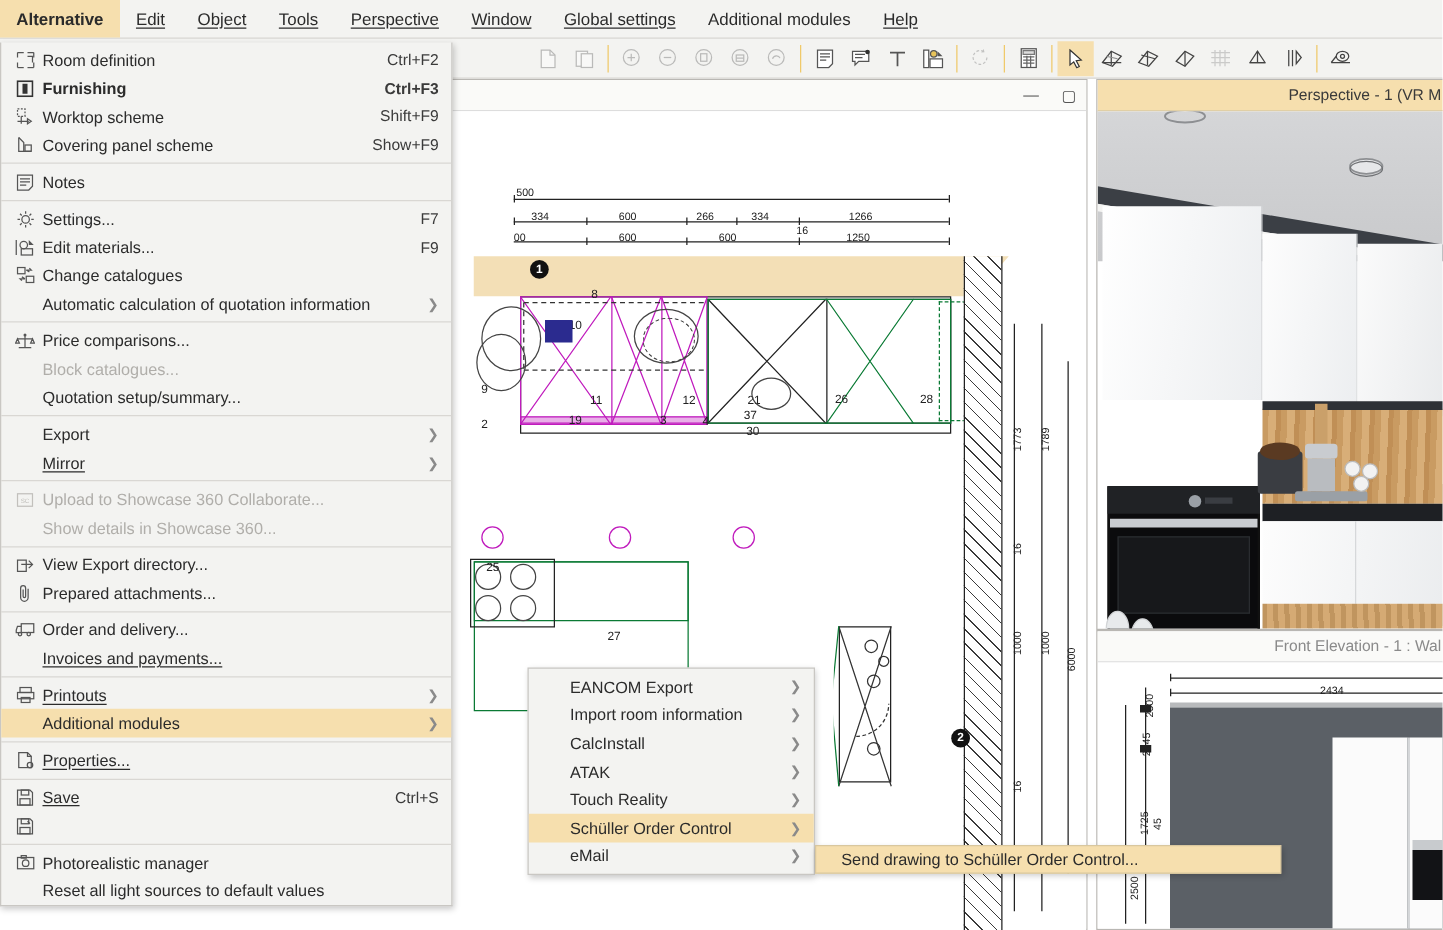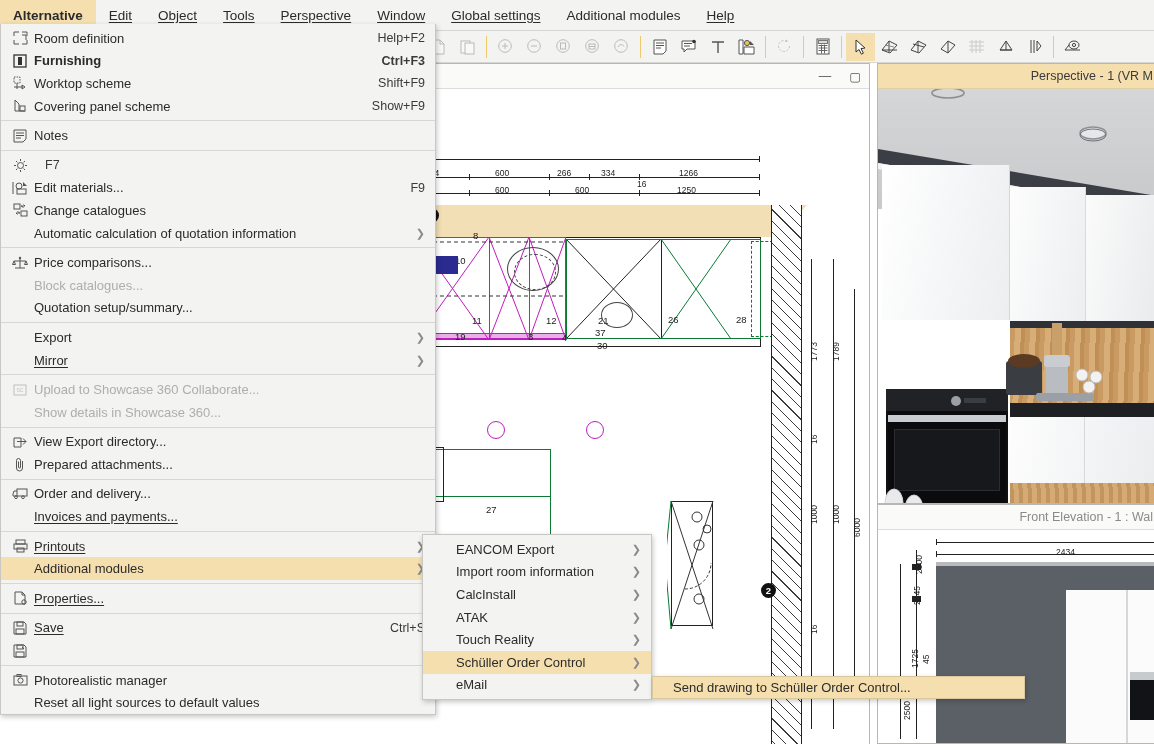--- a/index.html
+++ b/index.html
@@ -86,21 +86,21 @@
   }
   .elev-title {
     height:25px; background:#fafaf8; border-bottom:1px solid #ddd;
     display:flex; align-items:center; justify-content:flex-end;
     padding-right:8px; font-size:12.5px; color:#8a8a8a; white-space:nowrap;
   }
   .elev-canvas { position:relative; width:100%; height:213px; overflow:hidden; background:#fff; }
 
   
   .dropdown {
-    position:absolute; left:0; top:24px; width:436px;
+    position:absolute; left:0; top:34px; width:362px;
     background:#f3f3f1;
     border:1px solid #c9c7c3;
     border-top:none;
     box-shadow: 1px 2px 5px rgba(0,0,0,.22);
     z-index: 60;
     padding: 3px 0 0 0;
     font-size:13px; color:#2b2b2b;
   }
   .mi {
     position:relative; display:flex; align-items:center;
@@ -566,21 +566,21 @@
   <div class="dropdown">
 
     <div class="mi">
       <span class="ico">
         <svg width="15" height="14" viewBox="0 0 15 14">
             <path d="M1 1h5M9 1h5M14 1v4M14 9v4M14 13H9M6 13H1M1 13V9M1 5V1" stroke="#555" fill="none"></path>
             <path d="M9 4h4v5" stroke="#555" fill="none"></path>
           </svg>
       </span>
       <span class="lbl">Room definition</span>
-      <span class="sc">Help+F2</span>
+      <span class="sc">Ctrl+F2</span>
     </div>
     <div class="mi bold">
       <span class="ico">
         <svg width="14" height="14" viewBox="0 0 14 14">
             <rect x="1" y="1" width="12" height="12" fill="none" stroke="#333" stroke-width="1.3"></rect>
             <rect x="5" y="3" width="4" height="8" fill="#333"></rect>
           </svg>
       </span>
       <span class="lbl">Furnishing</span>
       <span class="sc">Ctrl+F3</span>
@@ -623,20 +623,21 @@
 
     <div class="msep"></div>
 
     <div class="mi">
       <span class="ico">
         <svg width="15" height="15" viewBox="0 0 15 15">
             <circle cx="7.5" cy="7.5" r="3" fill="none" stroke="#555"></circle>
             <path d="M7.5 1v2M7.5 12v2M1 7.5h2M12 7.5h2M3 3l1.4 1.4M10.6 10.6L12 12M12 3l-1.4 1.4M4.4 10.6L3 12" stroke="#555"></path>
           </svg>
       </span>
+      <span class="lbl">Settings...</span>
       <span class="sc">F7</span>
     </div>
     <div class="mi">
       <span class="ico">
         <svg width="16" height="14" viewBox="0 0 16 14">
             <path d="M1 1v12" stroke="#555"></path>
             <circle cx="7" cy="5" r="3" fill="none" stroke="#555"></circle>
             <path d="M11 1l4 4-4 0z" fill="#555"></path>
             <rect x="5" y="8" width="9" height="5" fill="none" stroke="#555"></rect>
           </svg>

